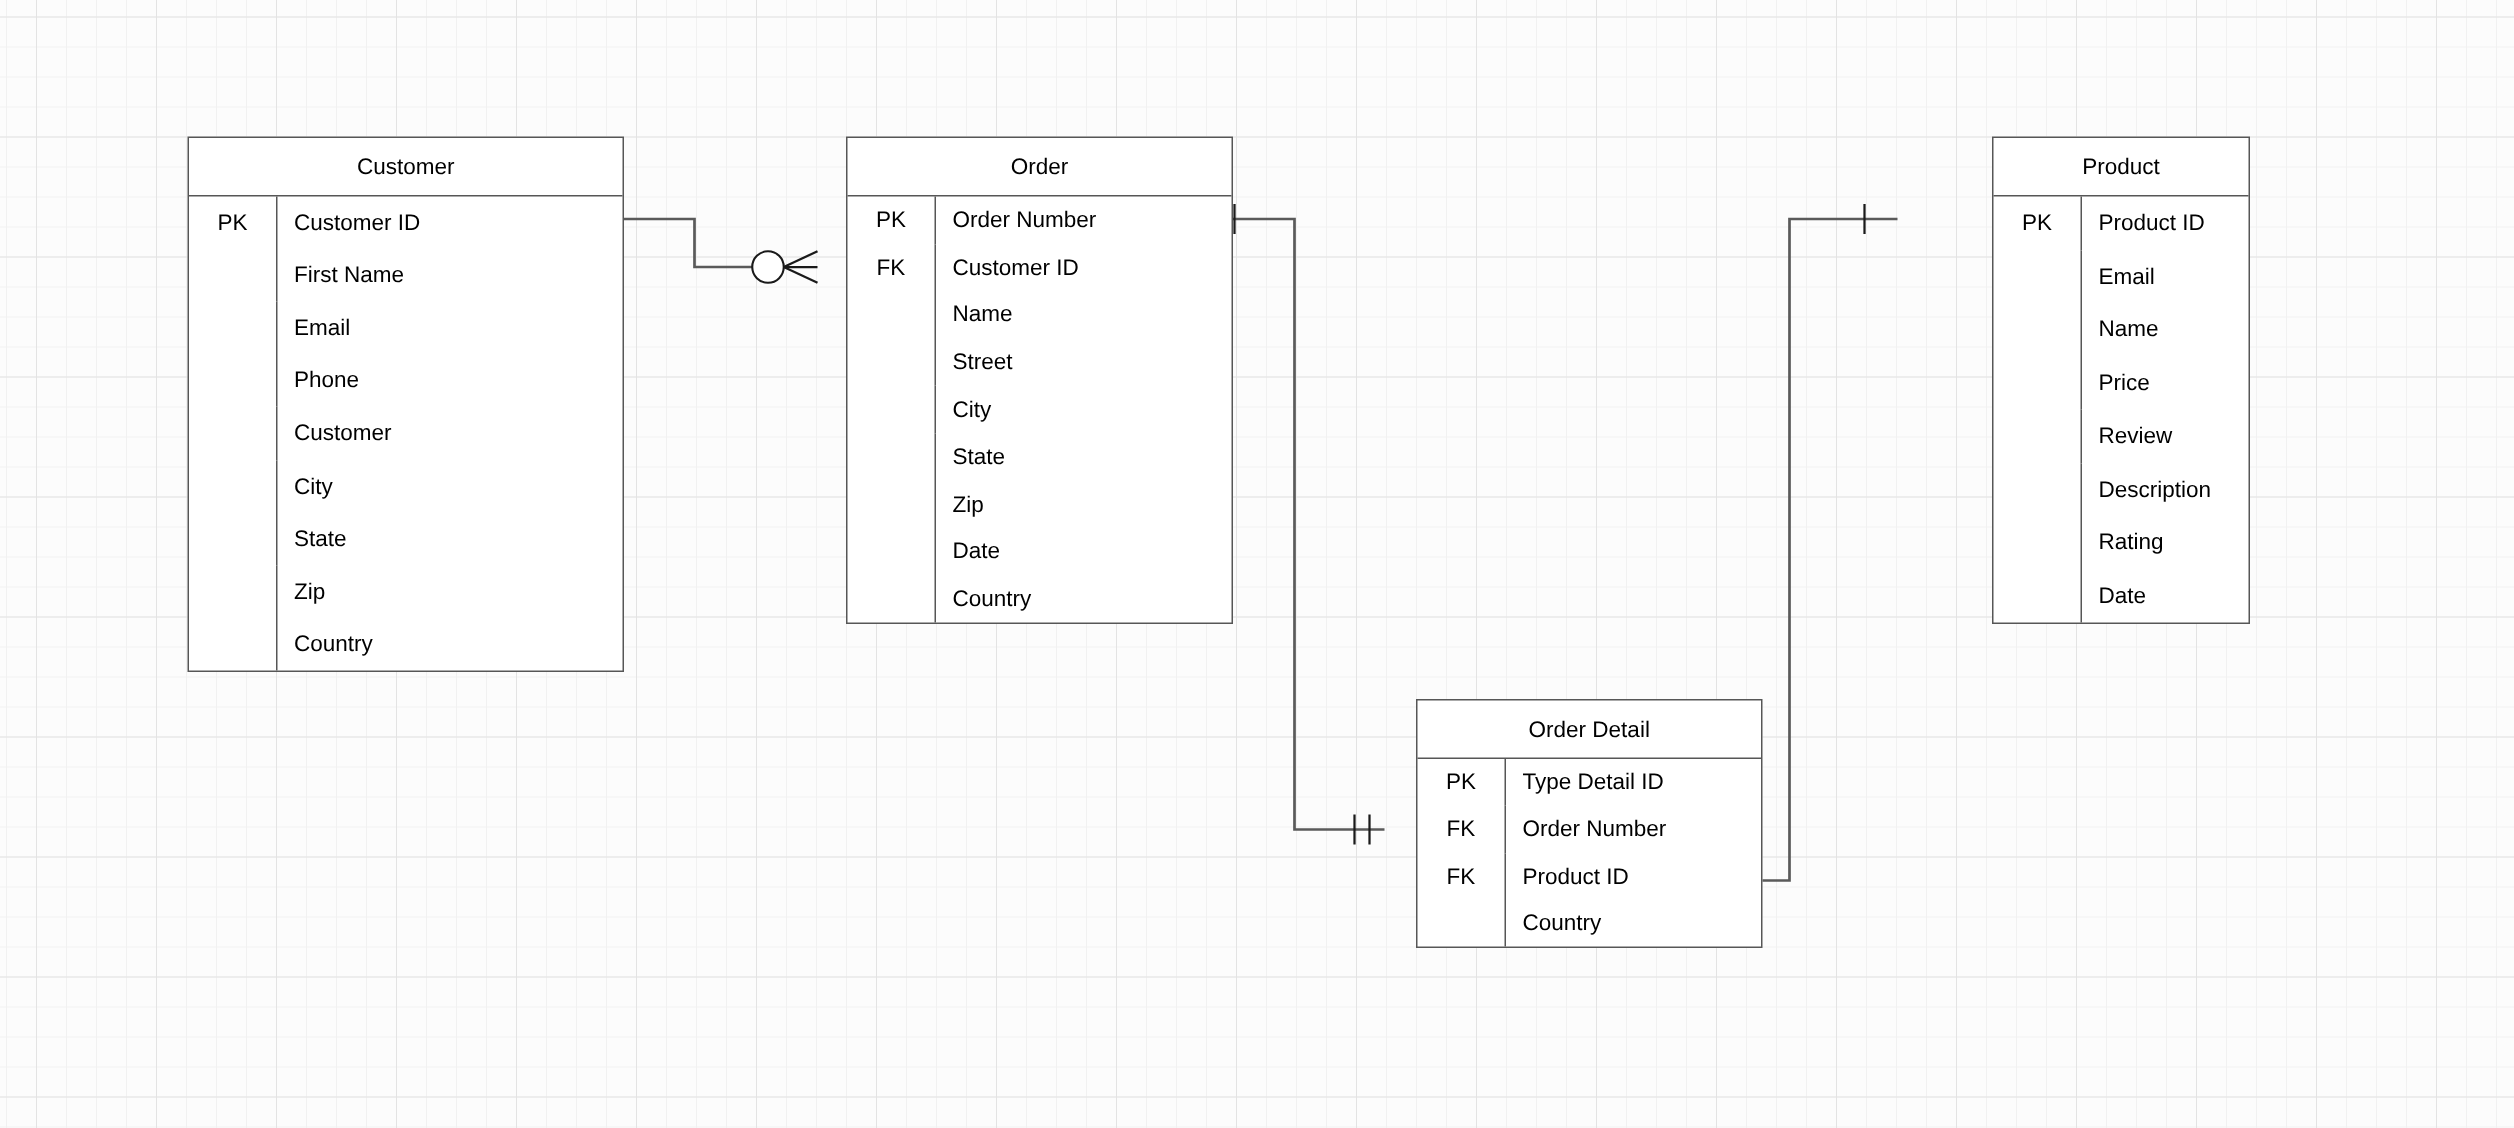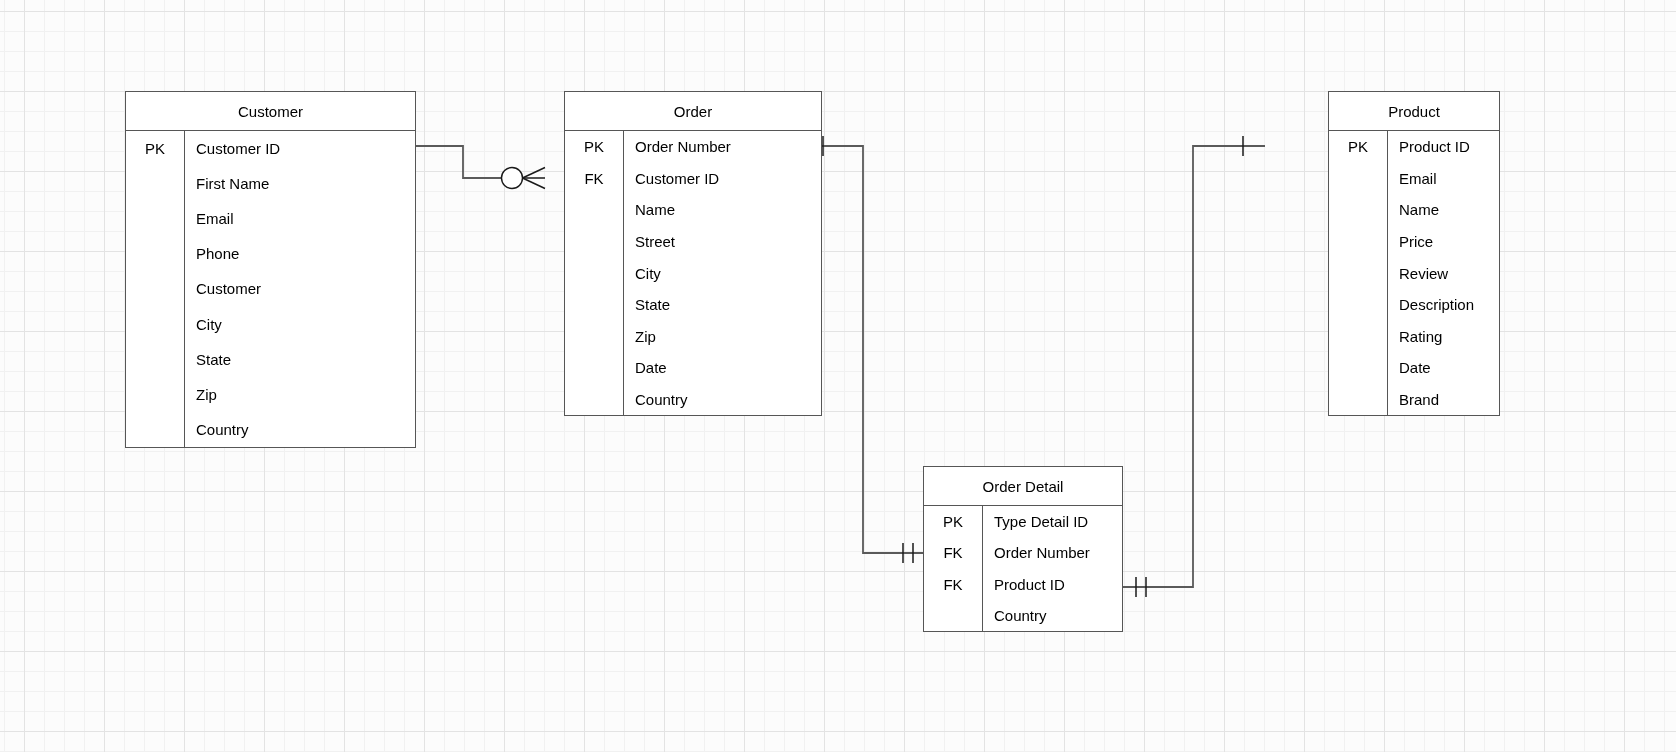--- a/index.html
+++ b/index.html
@@ -201,28 +201,24 @@
           <span class="n">Description</span>
         </div>
       <div class="r">
           <span class="k"></span>
           <span class="n">Rating</span>
         </div>
       <div class="r">
           <span class="k"></span>
           <span class="n">Date</span>
         </div>
-      <div class="r">
-          <span class="k"></span>
-          <span class="n">Brand</span>
-        </div>
-    </div>
-  </div>
-
-  <div class="entity" style="left:923px;top:466px;width:200px;height:166px">
+    </div>
+  </div>
+
+  <div class="entity" style="left:944px;top:466px;width:231px;height:166px">
     <div class="hdr">Order Detail</div>
     <div class="rows">
       <div class="r">
           <span class="k">PK</span>
           <span class="n">Type Detail ID</span>
         </div>
       <div class="r">
           <span class="k">FK</span>
           <span class="n">Order Number</span>
         </div>

